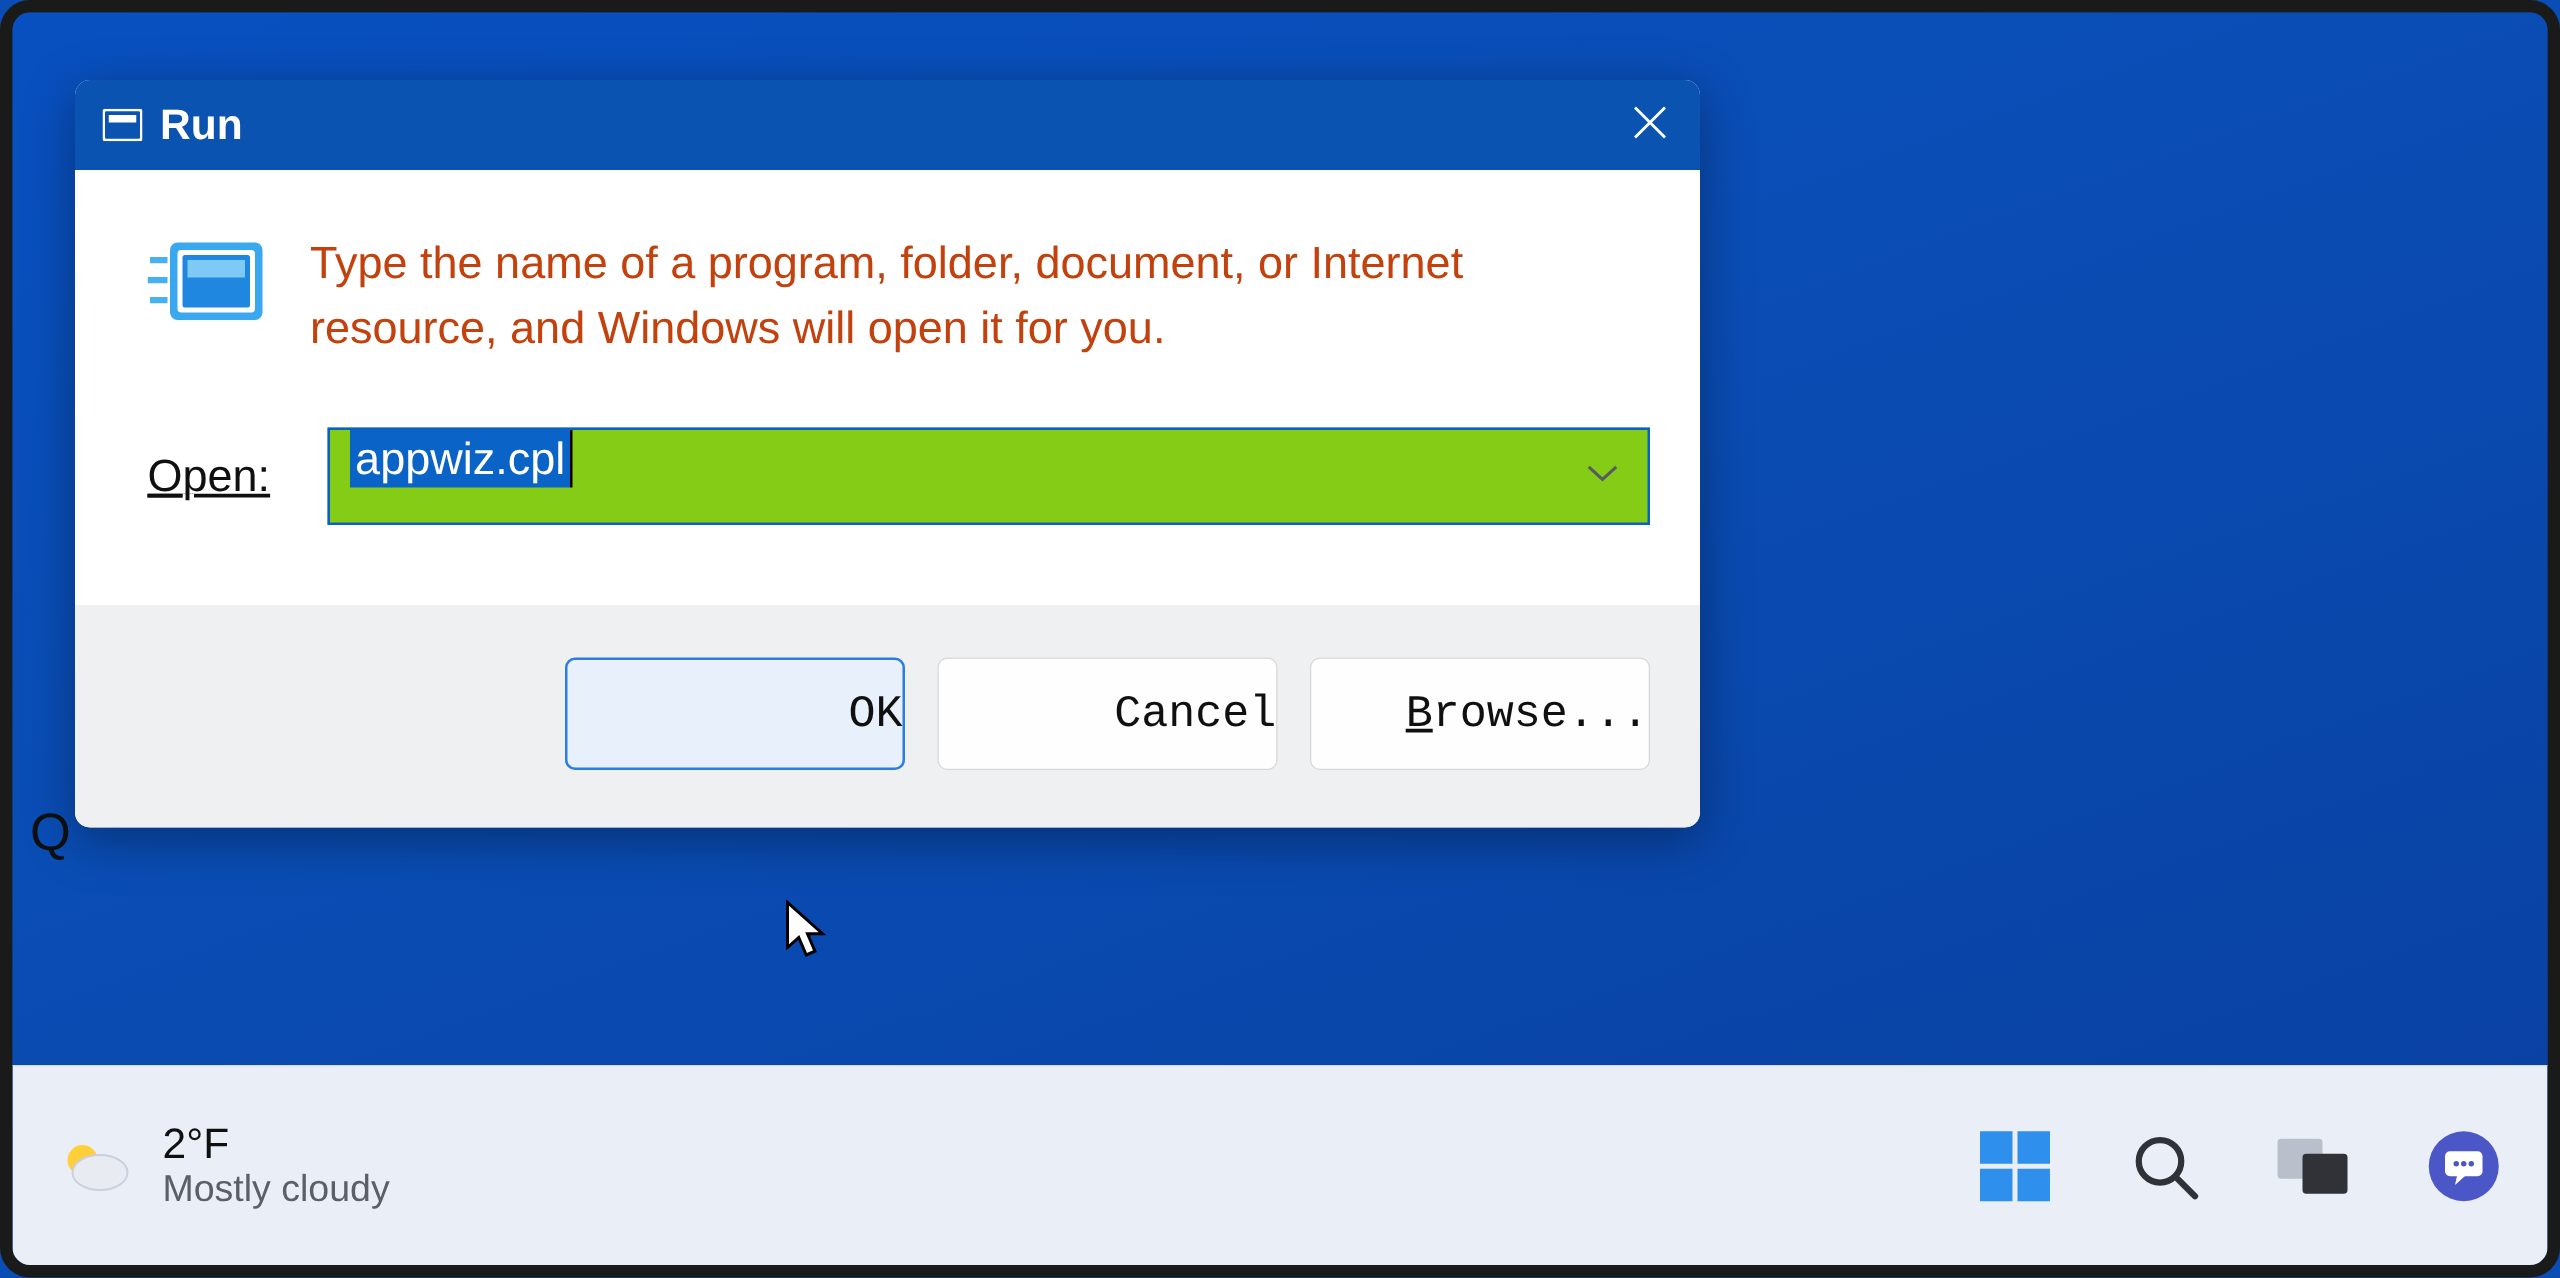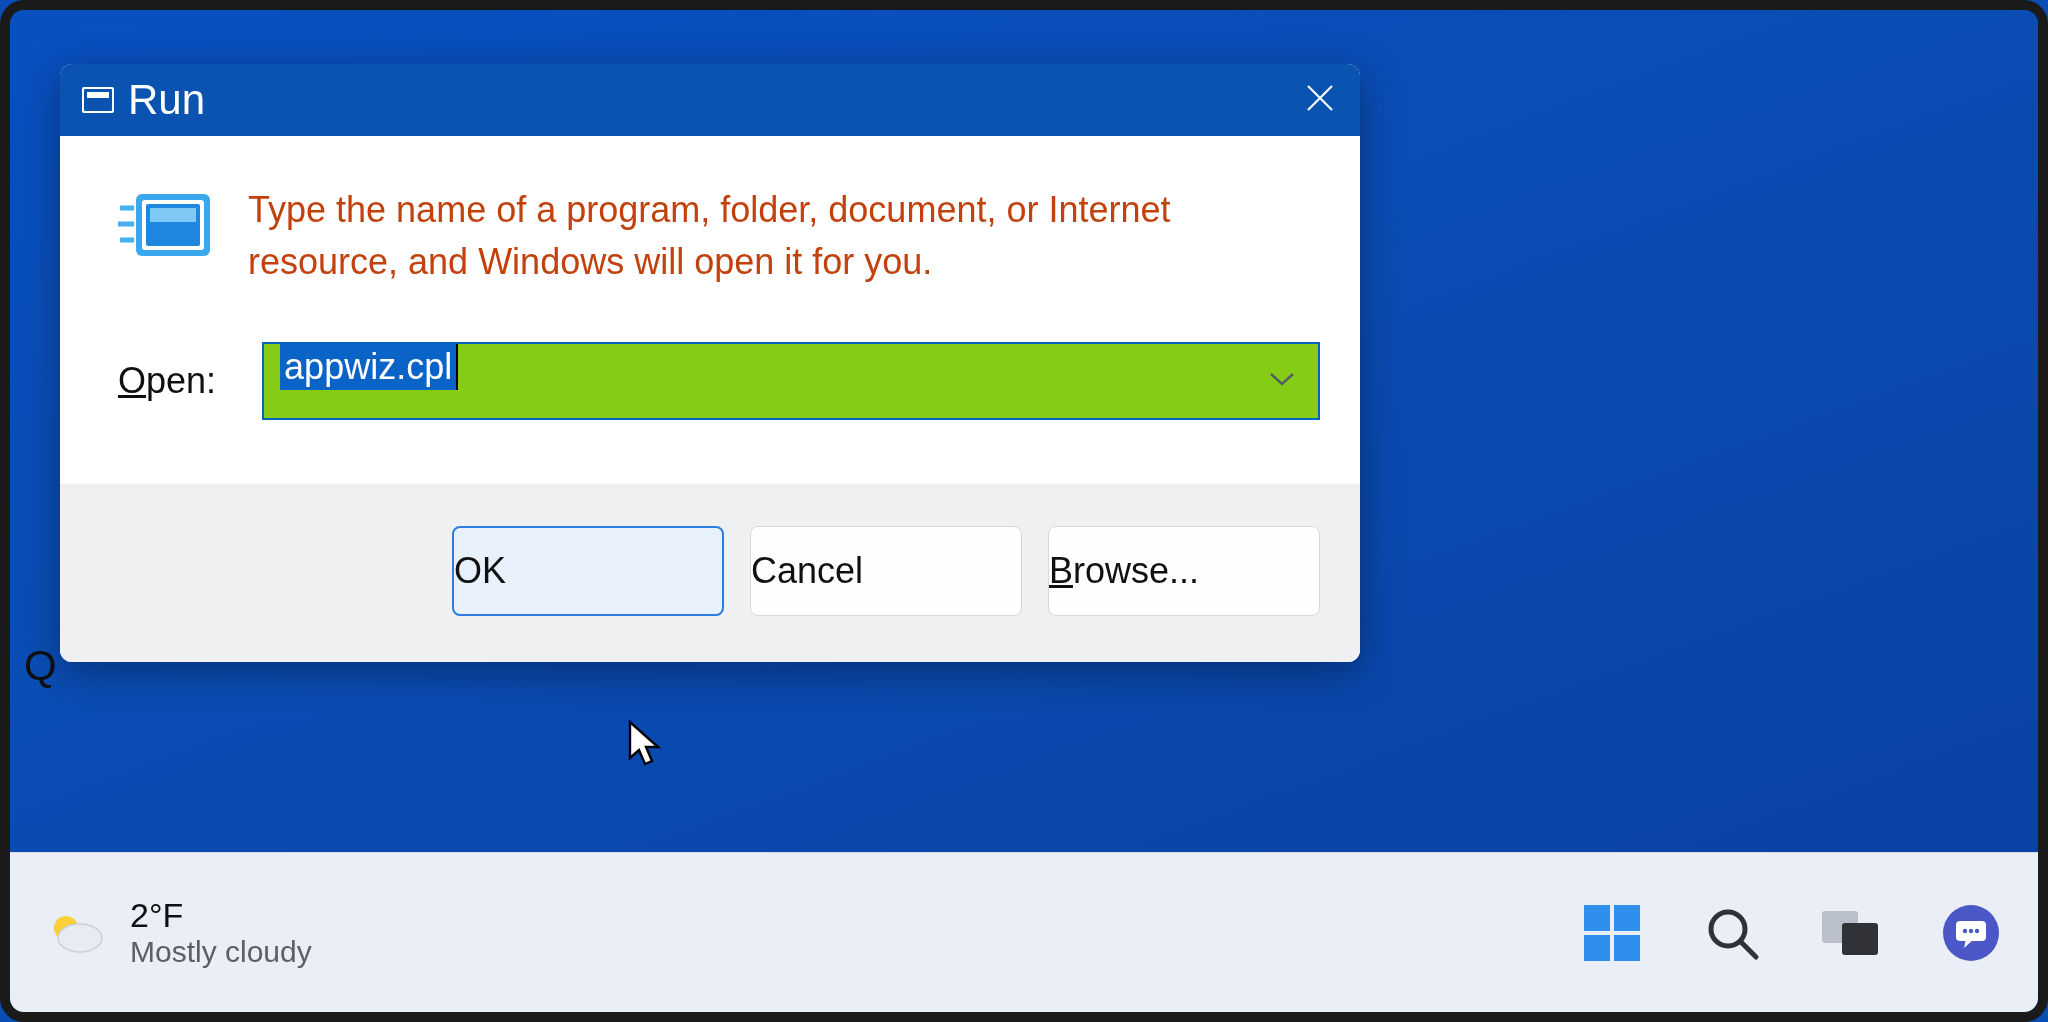--- a/index.html
+++ b/index.html
@@ -44,22 +44,22 @@
     display: flex;
     align-items: center;
     padding: 0 8px 0 22px;
     color: #fff;
   }
   .titlebar .app-icon {
     margin-right: 14px;
     display: inline-flex;
   }
   .titlebar .title {
-    font-size: 42px;
-    font-weight: 400;
+    font-size: 34px;
+    font-weight: 700;
     flex: 1;
   }
   .titlebar .close-btn {
     width: 64px;
     height: 56px;
     display: flex;
     align-items: center;
     justify-content: center;
     cursor: pointer;
     border-radius: 6px;
@@ -84,20 +84,21 @@
   }
   .open-row {
     display: flex;
     align-items: center;
     gap: 46px;
     padding-left: 18px;
   }
   .open-label {
     font-size: 36px;
     color: #101010;
+    text-decoration: underline;
   }
   .open-label .ul { text-decoration: underline; }
   .combo {
     position: relative;
     flex: 1;
     height: 78px;
     border: 2px solid #0862c4;
     background: #84cc16;
     display: flex;
     align-items: flex-start;
@@ -135,22 +136,23 @@
   .btn {
     width: 272px;
     height: 90px;
     background: #fefefe;
     border: 1.5px solid #d8d8d8;
     border-radius: 8px;
     font-size: 36px;
     color: #101010;
     display: flex;
     align-items: center;
-    justify-content: flex-start;
+    justify-content: flex-end;
     cursor: pointer;
+    font-family: Liberation Mono, monospace;
   }
   .btn.primary {
     background: #e8f1fb;
     border: 2px solid #2b7de0;
   }
   .btn .ul { text-decoration: underline; }
 
   .cursor {
     position: absolute;
     left: 618px;

